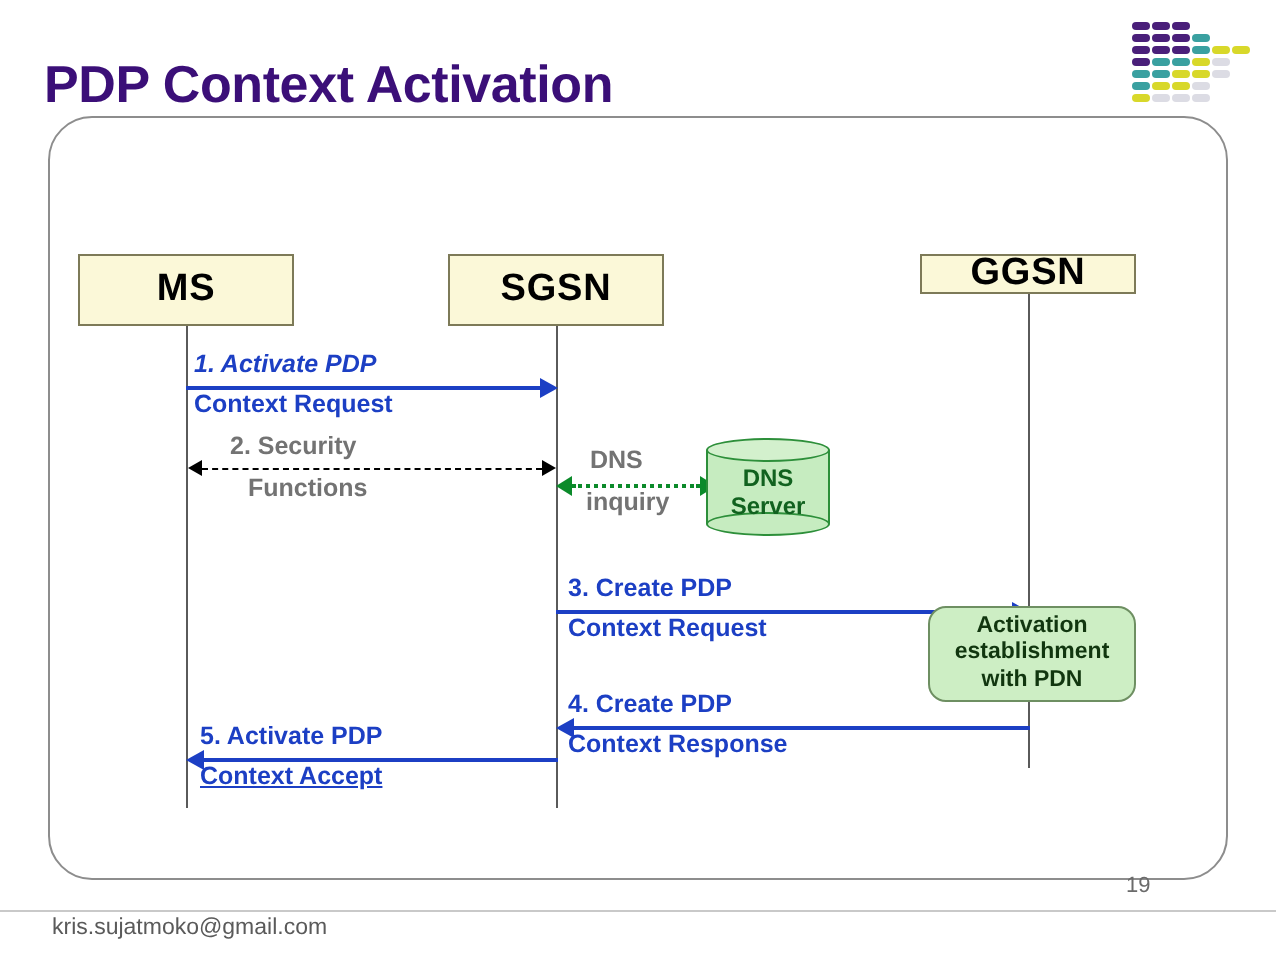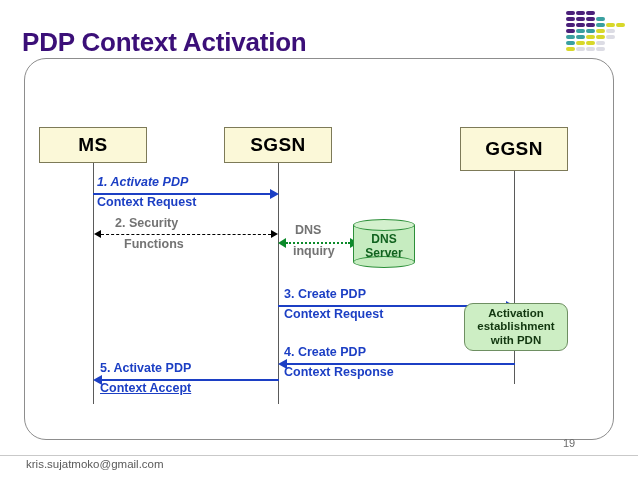--- a/index.html
+++ b/index.html
@@ -283,21 +283,21 @@
   <div class="lifeline" style="left:68px; top:80px; height:265px;"></div>
   <div class="lifeline" style="left:253px; top:80px; height:265px;"></div>
   <div class="lifeline" style="left:489px; top:80px; height:245px;"></div>
 
   <div class="node-box" style="left:14px; top:68px; width:108px; height:36px;">
     <span>MS</span>
   </div>
   <div class="node-box" style="left:199px; top:68px; width:108px; height:36px;">
     <span>SGSN</span>
   </div>
-  <div class="node-box" style="left:435px; top:68px; width:108px; height:44px;">
+  <div class="node-box" style="left:435px; top:68px; width:108px; height:20px;">
     <span>GGSN</span>
   </div>
 
   <div class="msg-label" style="left:72px; top:116px;font-style:italic;">1. Activate PDP</div>
   <div class="arrow-line solid-blue" style="left:68px; top:134px; width:177px;"></div>
   <div class="arrow-head right-blue" style="left:245px; top:130px;"></div>
   <div class="msg-label" style="left:72px; top:136px;">Context Request</div>
 
   <div class="msg-label-plain" style="left:90px; top:156px;">2. Security</div>
   <div class="arrow-line dashed-black" style="left:76px; top:175px; width:170px;"></div>

